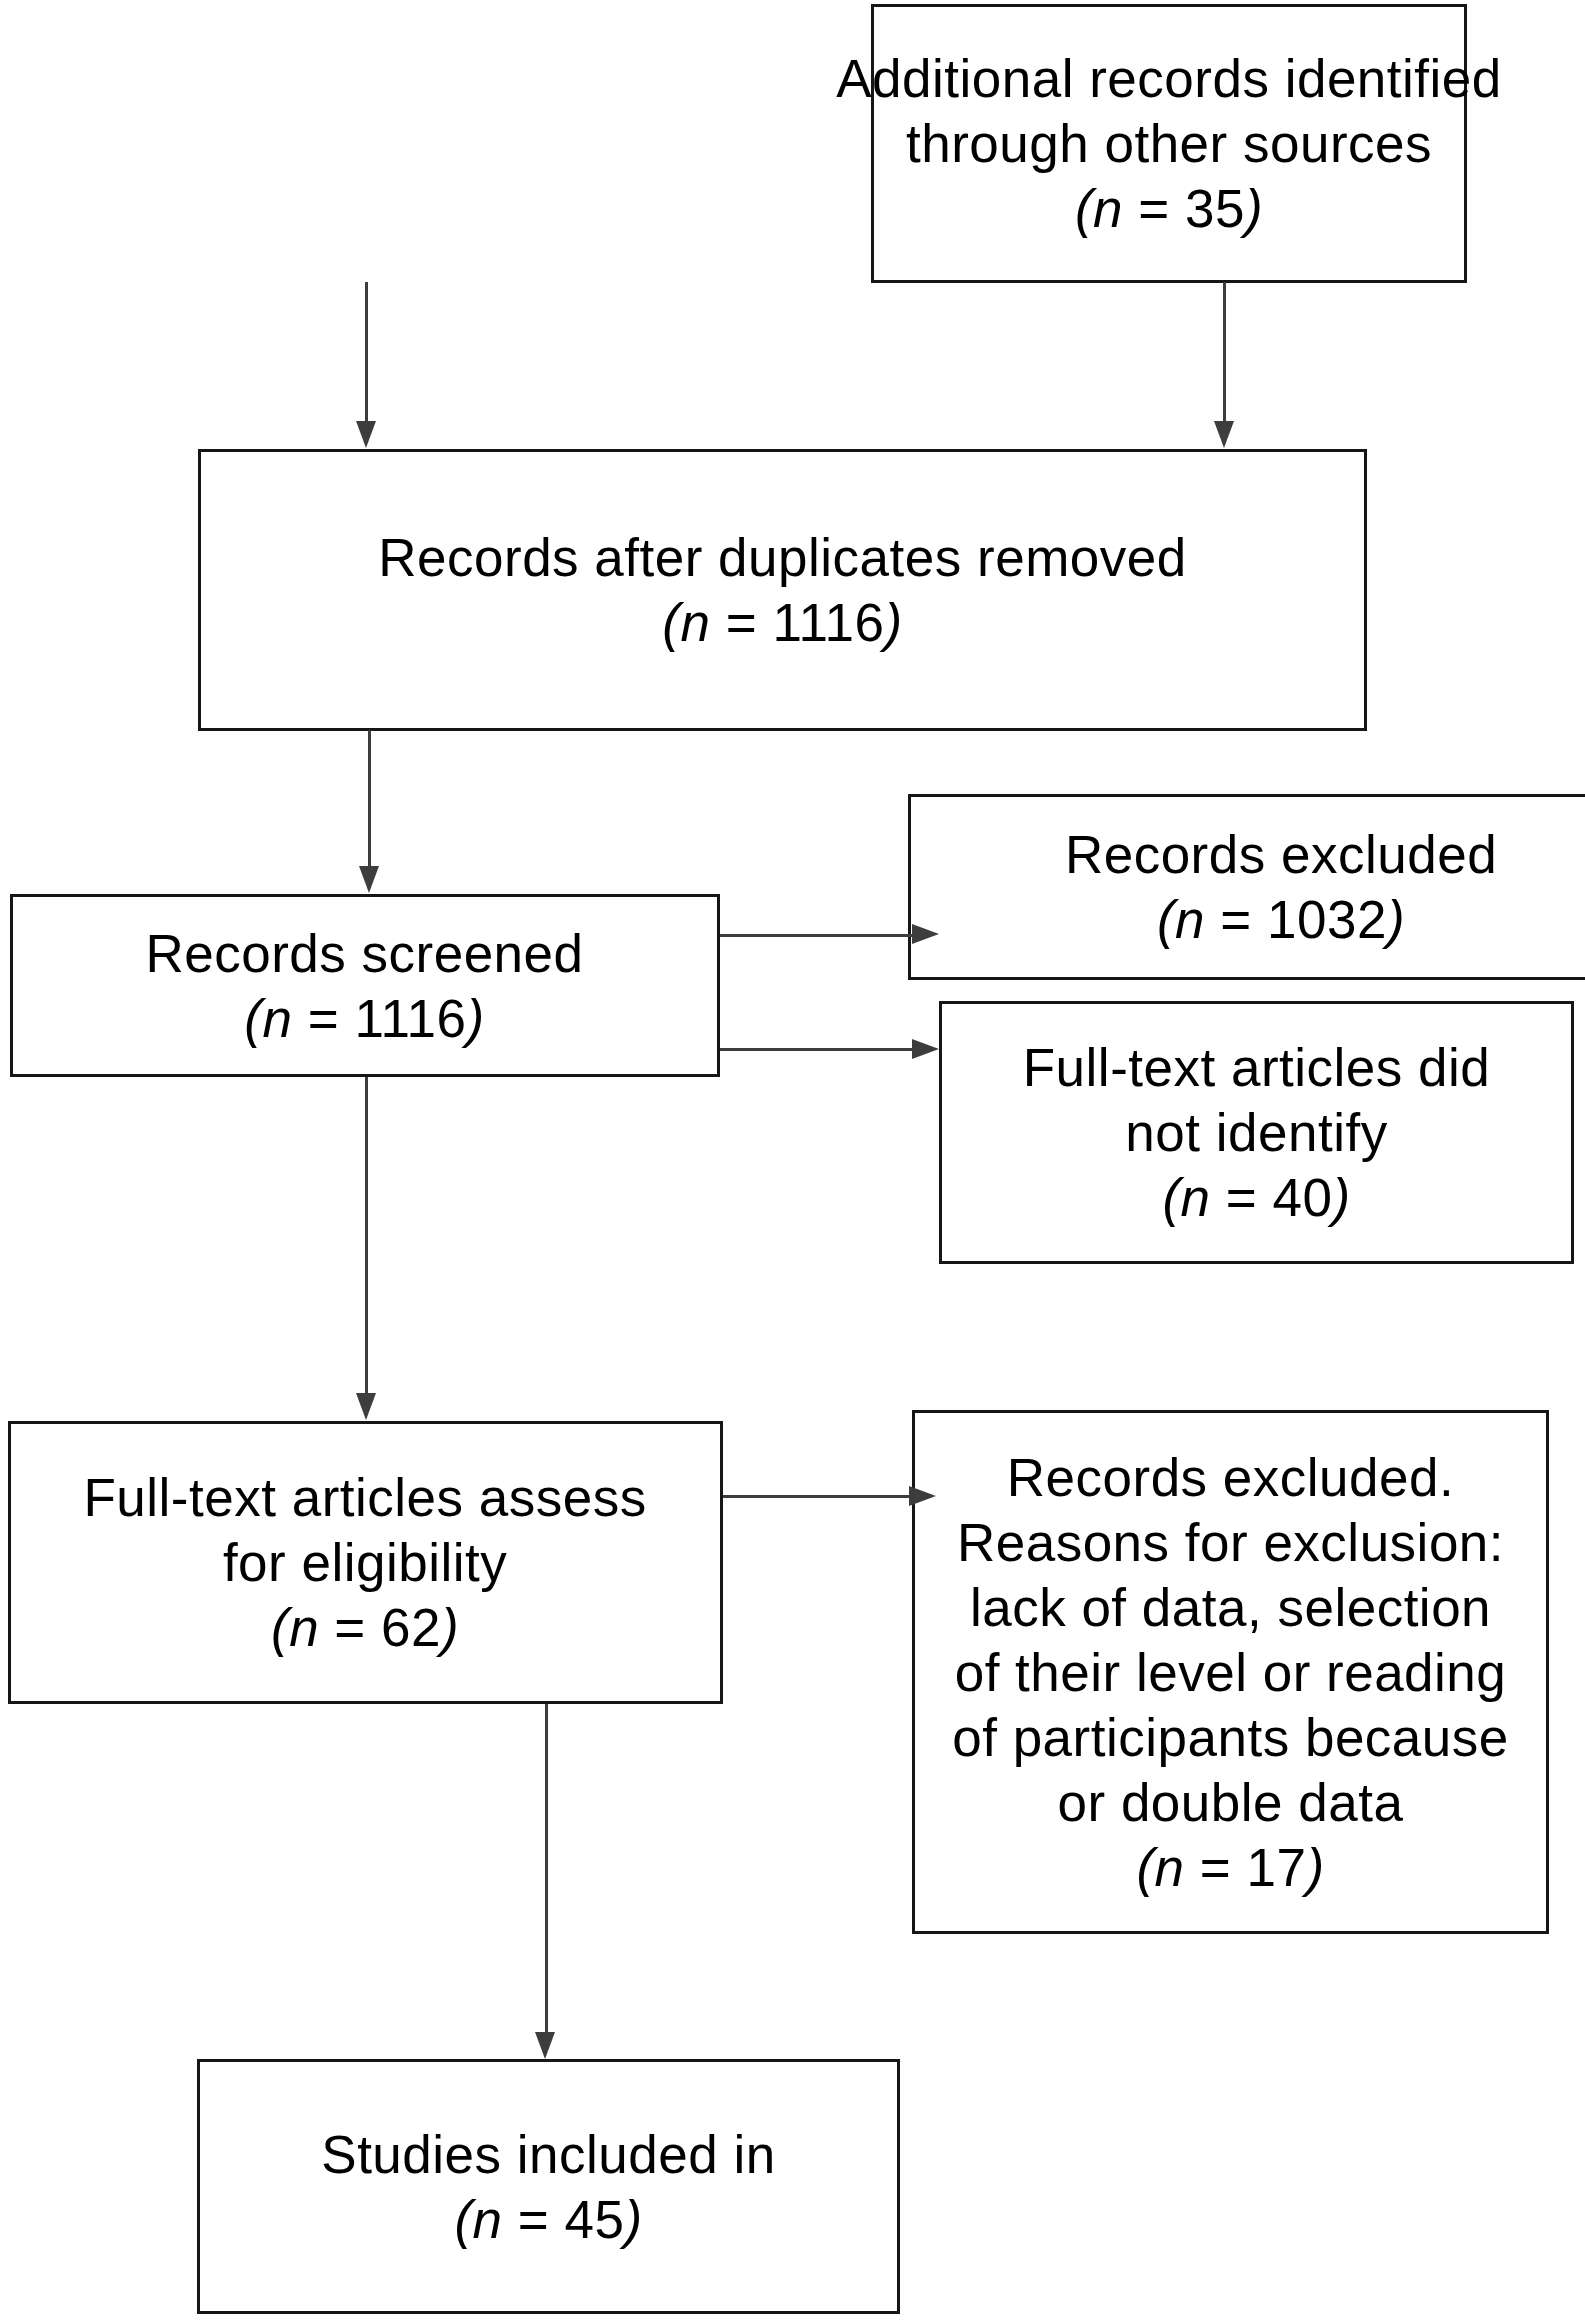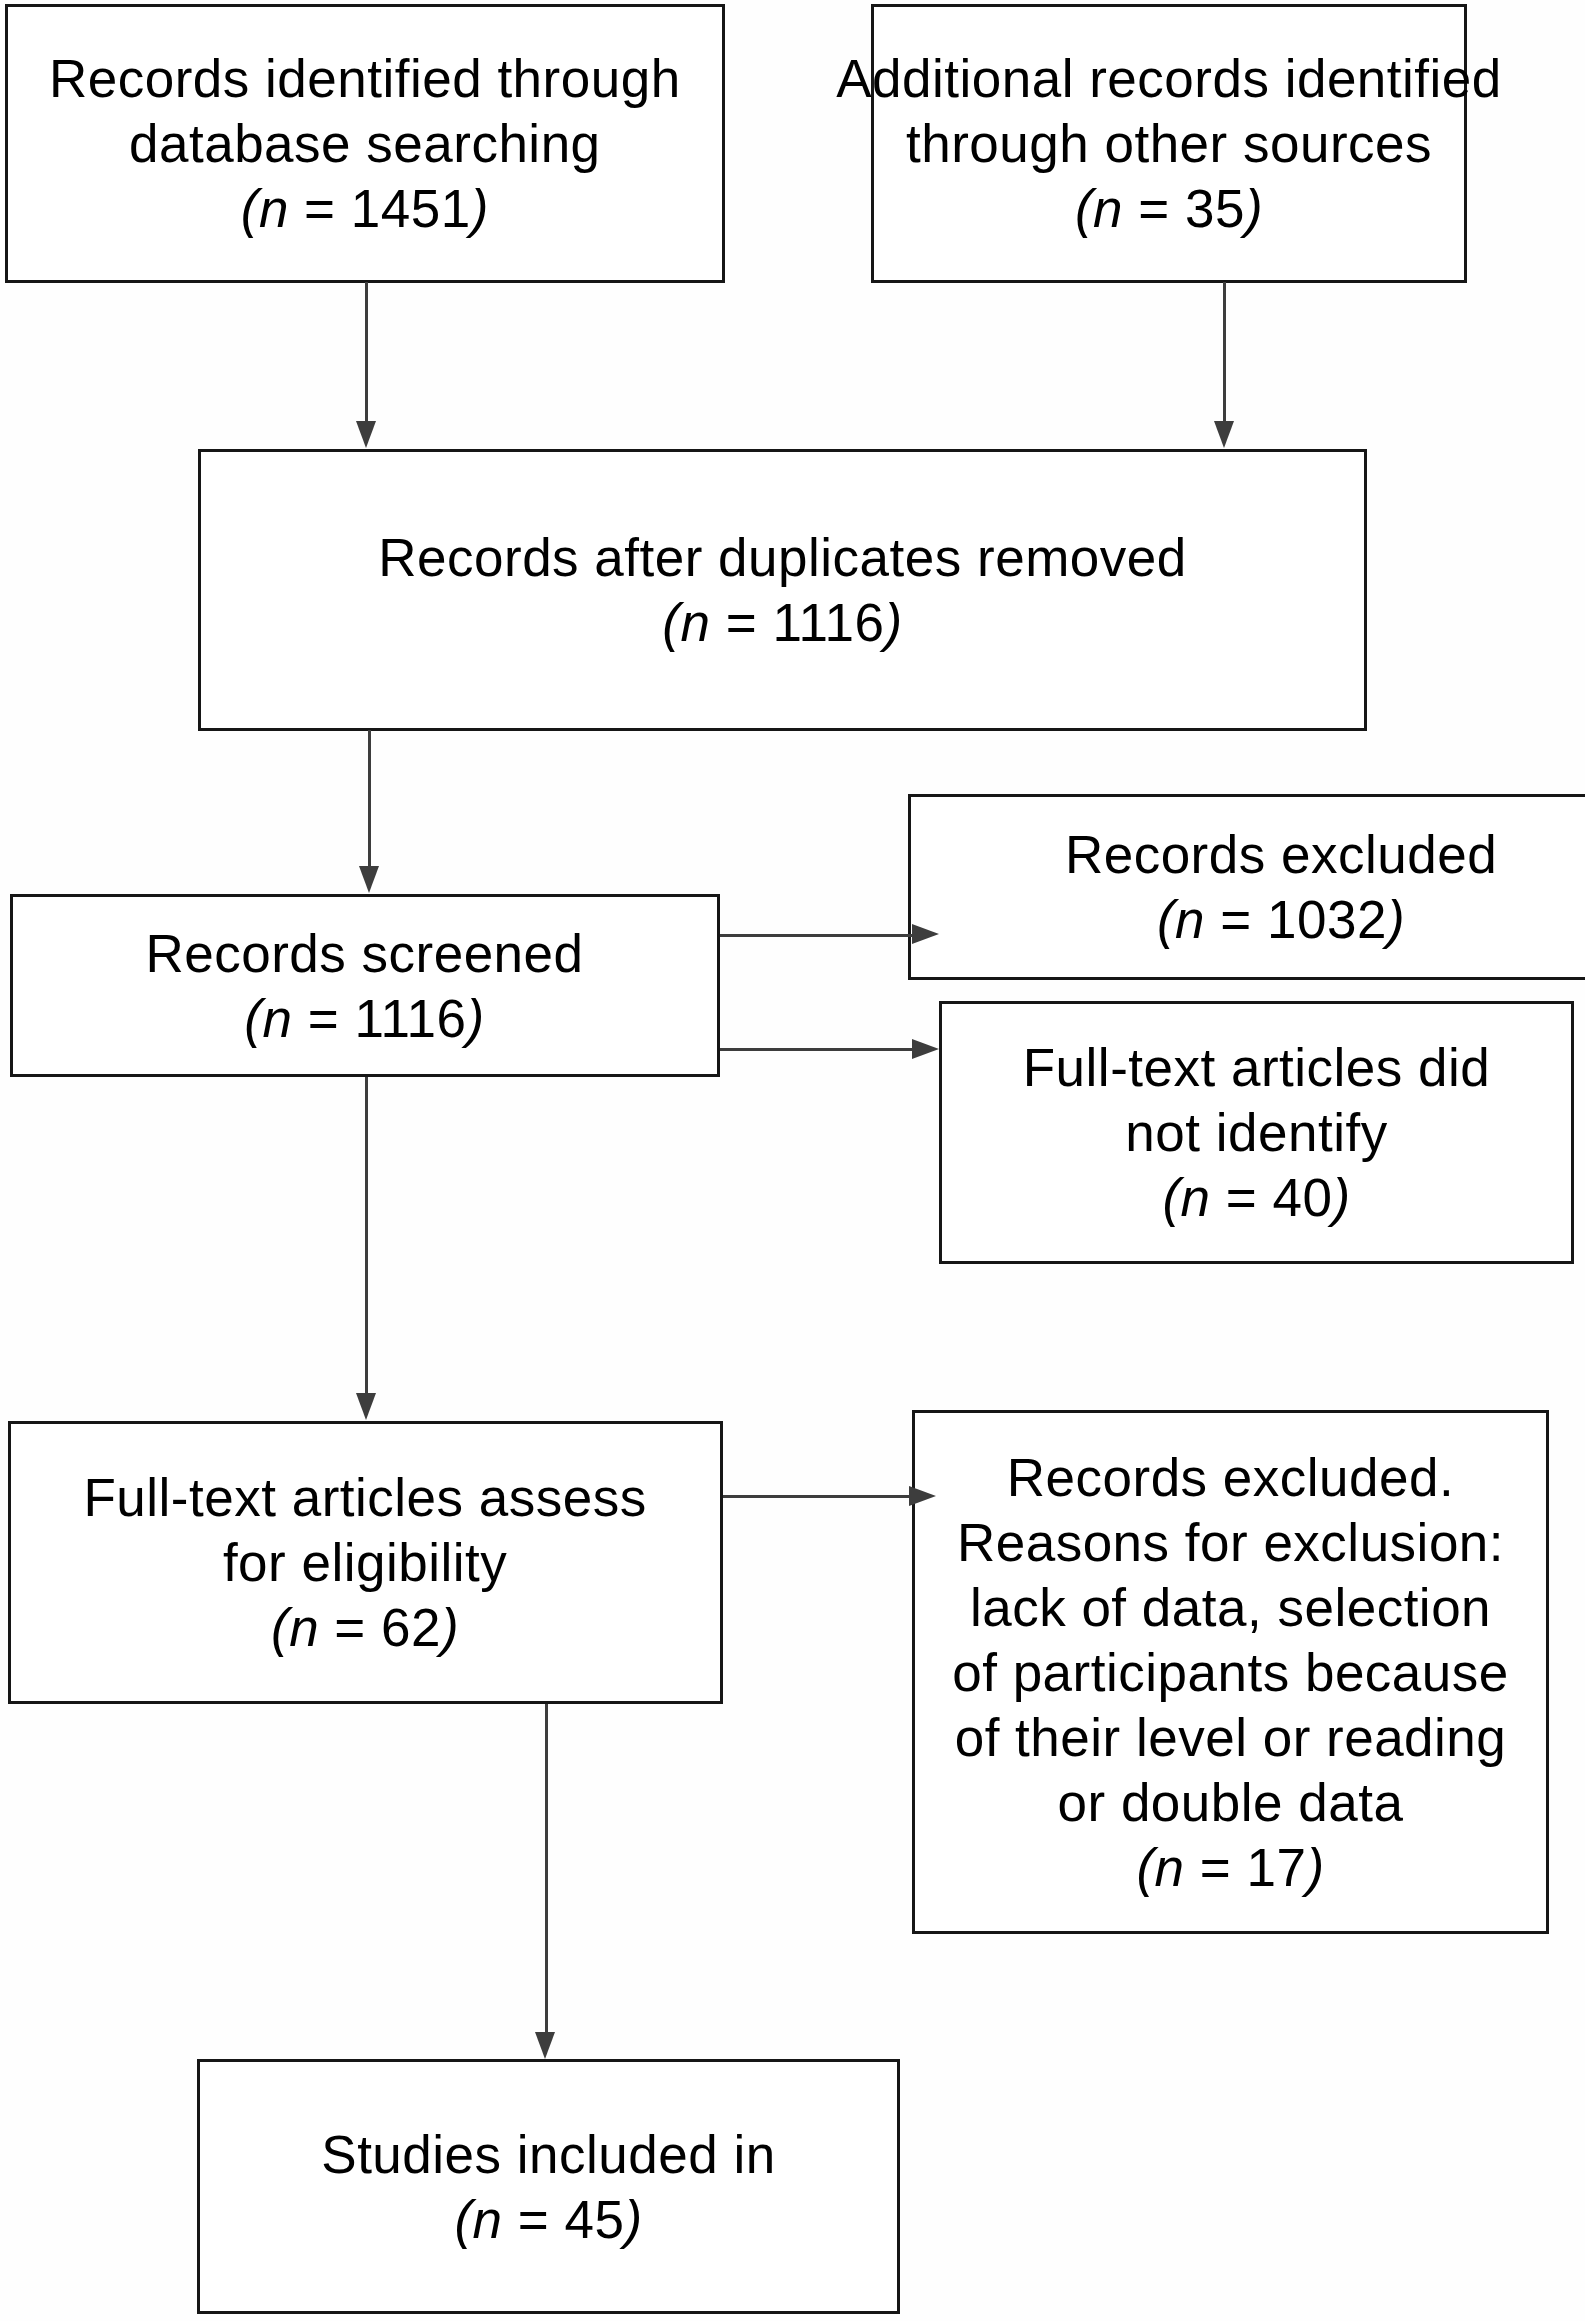--- a/index.html
+++ b/index.html
@@ -63,27 +63,20 @@
   #b-notidentify { left: 939px;  top: 1001px; width: 635px;  height: 263px; align-items: center; }
   #b-eligibility { left: 7.6px;    top: 1421px; width: 715px;  height: 283px; }
   #b-reasons     { left: 912px;  top: 1410px; width: 637px;  height: 524px; }
   #b-included    { left: 197px;  top: 2059px; width: 703px;  height: 255px; }
 </style>
 </head>
 <body>
 
 <div class="canvas" style="--bg: #fefefe; --box-border: #161616; --arrow-color: #3d3d3d; --text-color: #000000;">
 
-  <div class="box" id="b-identified">
-    <div class="txt">
-      <span class="ln">Records identified through</span>
-      <span class="ln">database searching</span>
-      <span class="ln"><span class="nvar">(</span><span class="nvar">n</span><span> = 1451</span><span class="nvar">)</span></span>
-    </div>
-  </div>
 
   <div class="box" id="b-additional">
     <div class="txt">
       <span class="ln">Additional records identified</span>
       <span class="ln">through other sources</span>
       <span class="ln"><span class="nvar">(</span><span class="nvar">n</span><span> = 35</span><span class="nvar">)</span></span>
     </div>
   </div>
 
   <div class="box" id="b-duplicates">
@@ -121,22 +114,22 @@
       <span class="ln">for eligibility</span>
       <span class="ln"><span class="nvar">(</span><span class="nvar">n</span><span> = 62</span><span class="nvar">)</span></span>
     </div>
   </div>
 
   <div class="box" id="b-reasons">
     <div class="txt">
       <span class="ln">Records excluded.</span>
       <span class="ln">Reasons for exclusion:</span>
       <span class="ln">lack of data, selection</span>
+      <span class="ln">of their level or reading</span>
       <span class="ln">of participants because</span>
-      <span class="ln">of their level or reading</span>
       <span class="ln">or double data</span>
       <span class="ln"><span class="nvar">(</span><span class="nvar">n</span><span> = 17</span><span class="nvar">)</span></span>
     </div>
   </div>
 
   <div class="box" id="b-included">
     <div class="txt">
       <span class="ln">Studies included in</span>
       <span class="ln"><span class="nvar">(</span><span class="nvar">n</span><span> = 45</span><span class="nvar">)</span></span>
     </div>

